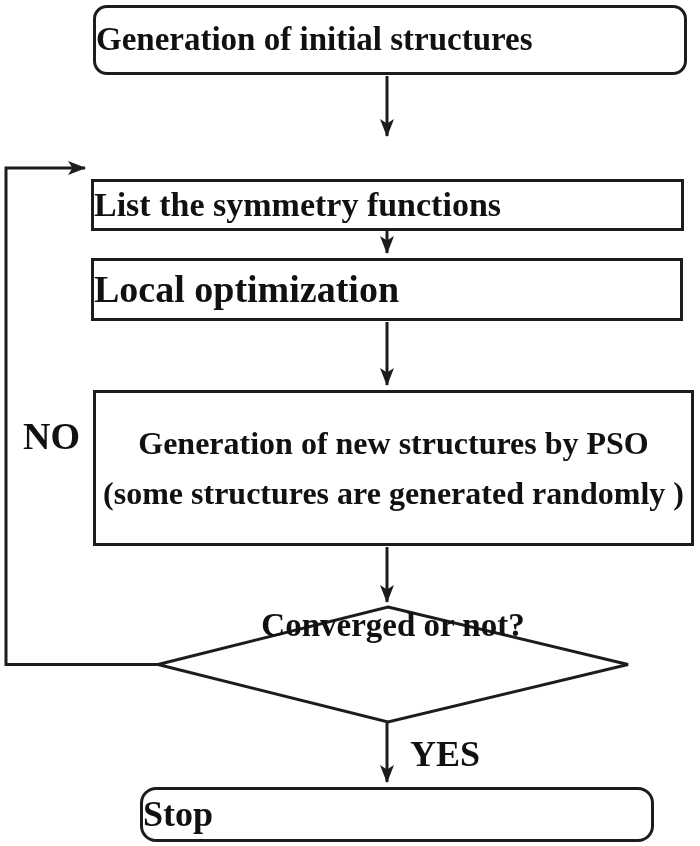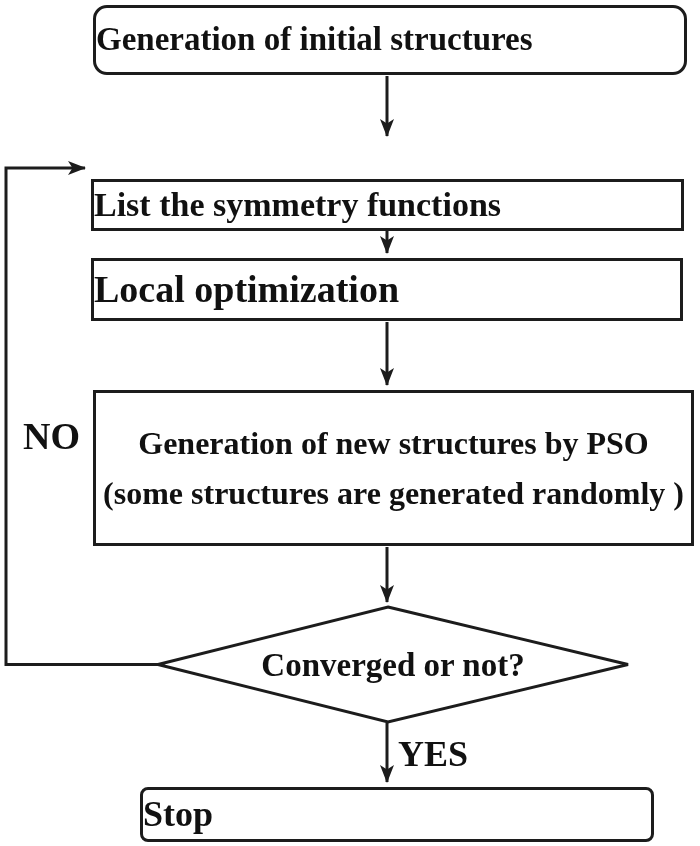--- a/index.html
+++ b/index.html
@@ -24,31 +24,31 @@
     display:flex;align-items:center;
     text-align:center;
     font-weight:bold;
     line-height:1.15;
   }
   .rounded{border-radius:14px;}
   #node-start        {left:93px; top:5px;   width:594px;height:70px; font-size:33px;}
   #node-list-symmetry{left:91px; top:140px; width:593px;height:52px; font-size:34px;margin-top:39px;}
   #node-local-opt    {left:91px; top:258px; width:592px;height:63px; font-size:38px;}
   #node-generate-pso {left:93px; top:390px; width:601px;height:156px;font-size:32px;line-height:50px;padding:0 4px;}
-  #node-stop         {left:140px;top:787px; width:514px;height:55px; font-size:36px;border-radius:8px;}
+  #node-stop         {left:140px;top:787px; width:514px;height:55px; font-size:36px;border-radius:16px;}
   #decision-label{
     position:absolute;left:158px;top:607px;width:470px;height:116px;
-    display:flex;align-items:center;justify-content:center;
+    display:flex;justify-content:center;
     font-size:33px;font-weight:bold;text-align:center;
   }
   .edge-label{
     position:absolute;
     font-weight:bold;
   }
-  #edge-label-yes{left:398px;top:733px;font-size:36px;}
+  #edge-label-yes{left:410px;top:733px;font-size:36px;}
   #edge-label-no {left:10px; top:398px;width:70px;text-align:right;font-size:38px;margin-top:16px;}
   #connectors{position:absolute;left:0;top:0;width:700px;height:846px;}
   #connectors line, #connectors polyline, #connectors polygon{
     stroke:var(--stroke);
     stroke-width:3;
     fill:none;
   }
   #connectors polygon.shape{fill:var(--bg);}
   #connectors marker path{fill:var(--stroke);stroke:none;}
 </style>

